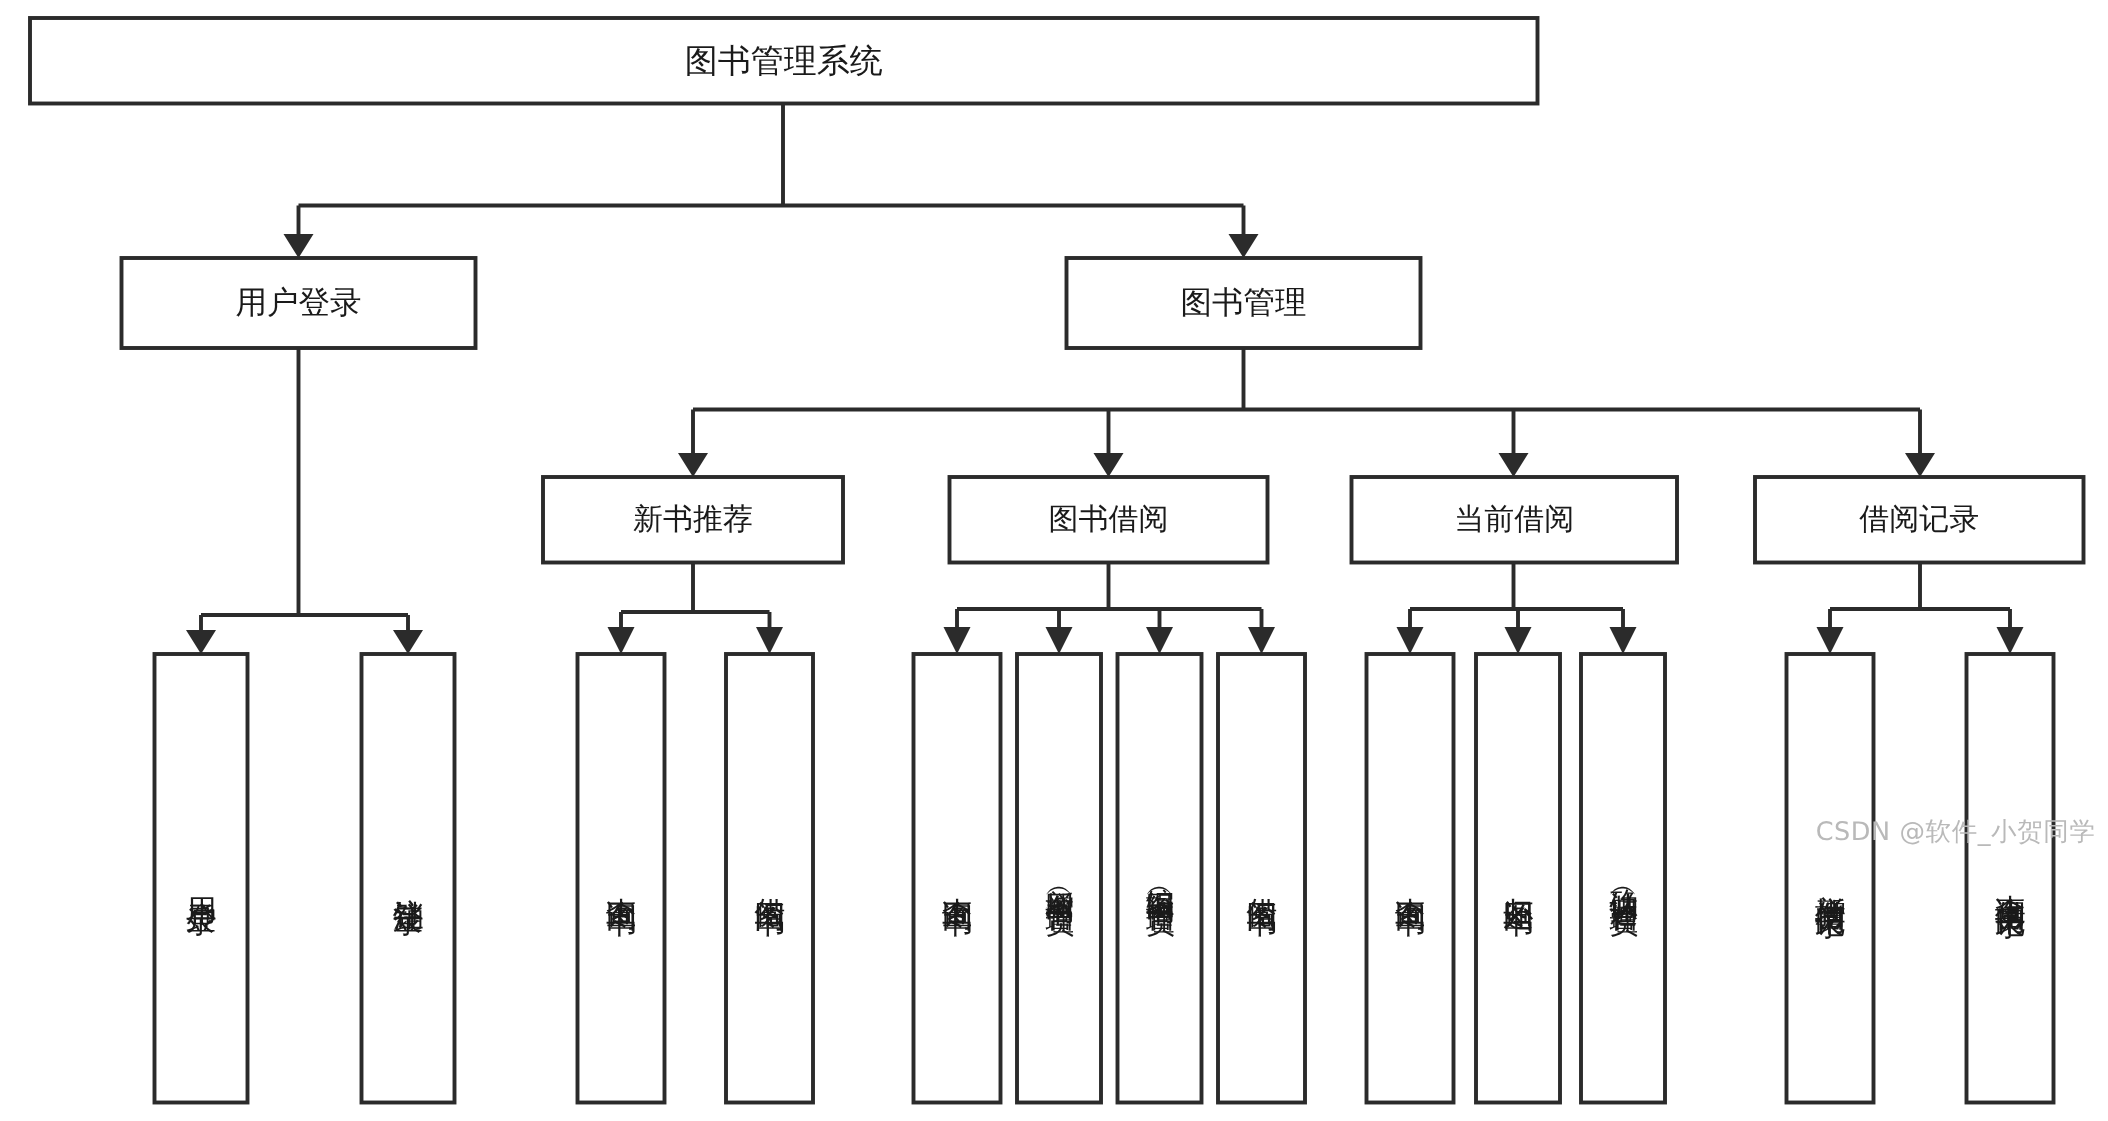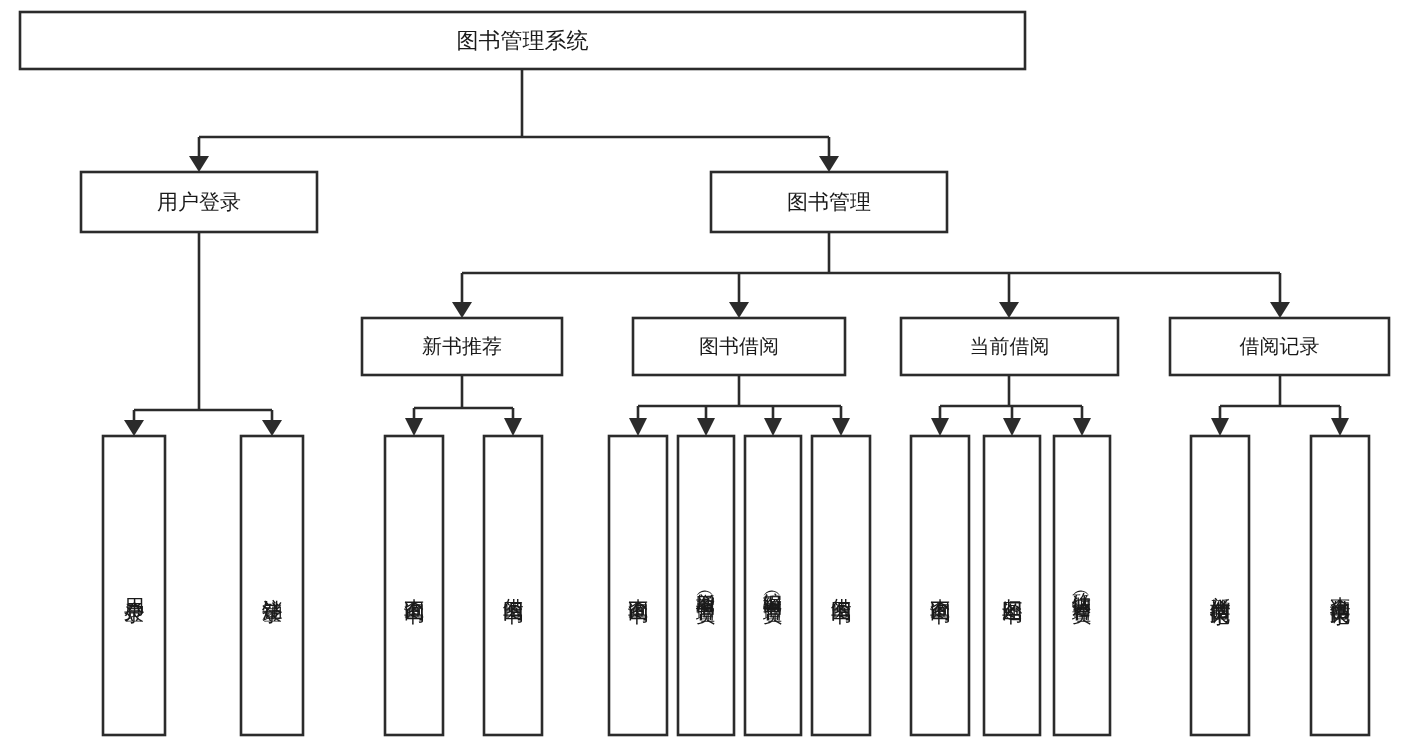--- a/index.html
+++ b/index.html
@@ -212,13 +212,14 @@
       <div style="position: absolute; left: 678px; top: 436px; width: 56px; height: 299px; display: flex; align-items: center; justify-content: center; writing-mode: vertical-rl; text-orientation: upright; font-family: &quot;DejaVu Sans&quot;, &quot;Liberation Sans&quot;, sans-serif; font-size: 19px; line-height: 1; letter-spacing: 2px; color: rgb(26, 26, 26); pointer-events: none; overflow: hidden;">新增图书（管理员）</div>
       <div style="position: absolute; left: 745px; top: 436px; width: 56px; height: 299px; display: flex; align-items: center; justify-content: center; writing-mode: vertical-rl; text-orientation: upright; font-family: &quot;DejaVu Sans&quot;, &quot;Liberation Sans&quot;, sans-serif; font-size: 19px; line-height: 1; letter-spacing: 2px; color: rgb(26, 26, 26); pointer-events: none; overflow: hidden;">编辑图书（管理员）</div>
       <div style="position: absolute; left: 812px; top: 436px; width: 58px; height: 299px; display: flex; align-items: center; justify-content: center; writing-mode: vertical-rl; text-orientation: upright; font-family: &quot;DejaVu Sans&quot;, &quot;Liberation Sans&quot;, sans-serif; font-size: 20.5px; line-height: 1; letter-spacing: 2px; color: rgb(26, 26, 26); pointer-events: none; overflow: hidden;">借阅图书</div>
       <div style="position: absolute; left: 911px; top: 436px; width: 58px; height: 299px; display: flex; align-items: center; justify-content: center; writing-mode: vertical-rl; text-orientation: upright; font-family: &quot;DejaVu Sans&quot;, &quot;Liberation Sans&quot;, sans-serif; font-size: 20.5px; line-height: 1; letter-spacing: 2px; color: rgb(26, 26, 26); pointer-events: none; overflow: hidden;">查询图书</div>
       <div style="position: absolute; left: 984px; top: 436px; width: 56px; height: 299px; display: flex; align-items: center; justify-content: center; writing-mode: vertical-rl; text-orientation: upright; font-family: &quot;DejaVu Sans&quot;, &quot;Liberation Sans&quot;, sans-serif; font-size: 20.5px; line-height: 1; letter-spacing: 2px; color: rgb(26, 26, 26); pointer-events: none; overflow: hidden;">归还图书</div>
       <div style="position: absolute; left: 1054px; top: 436px; width: 56px; height: 299px; display: flex; align-items: center; justify-content: center; writing-mode: vertical-rl; text-orientation: upright; font-family: &quot;DejaVu Sans&quot;, &quot;Liberation Sans&quot;, sans-serif; font-size: 19px; line-height: 1; letter-spacing: 2px; color: rgb(26, 26, 26); pointer-events: none; overflow: hidden;">确认归还（管理员）</div>
       <div style="position: absolute; left: 1191px; top: 436px; width: 58px; height: 299px; display: flex; align-items: center; justify-content: center; writing-mode: vertical-rl; text-orientation: upright; font-family: &quot;DejaVu Sans&quot;, &quot;Liberation Sans&quot;, sans-serif; font-size: 20.5px; line-height: 1; letter-spacing: 2px; color: rgb(26, 26, 26); pointer-events: none; overflow: hidden;">新增借阅记录</div>
       <div style="position: absolute; left: 1311px; top: 436px; width: 58px; height: 299px; display: flex; align-items: center; justify-content: center; writing-mode: vertical-rl; text-orientation: upright; font-family: &quot;DejaVu Sans&quot;, &quot;Liberation Sans&quot;, sans-serif; font-size: 20.5px; line-height: 1; letter-spacing: 2px; color: rgb(26, 26, 26); pointer-events: none; overflow: hidden;">查询借阅记录</div>
     </div>
 
+  <div class="watermark">CSDN @软件_小贺同学</div>
 </div>
 
 </body></html>

